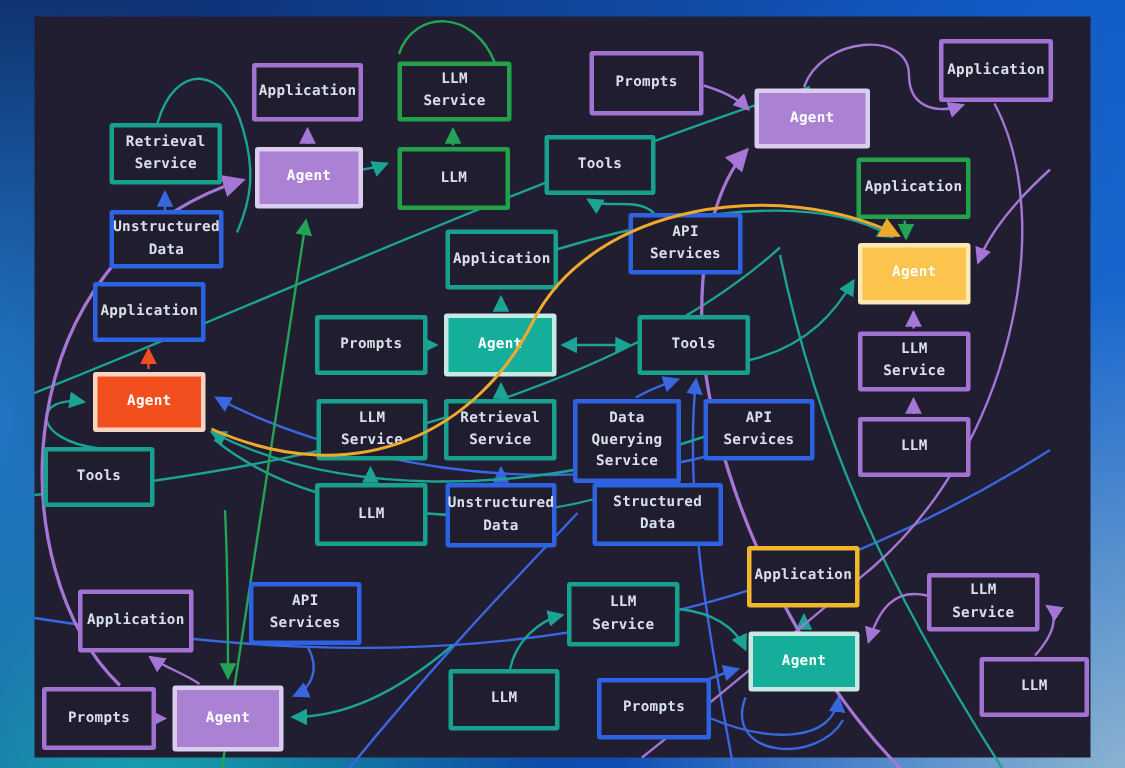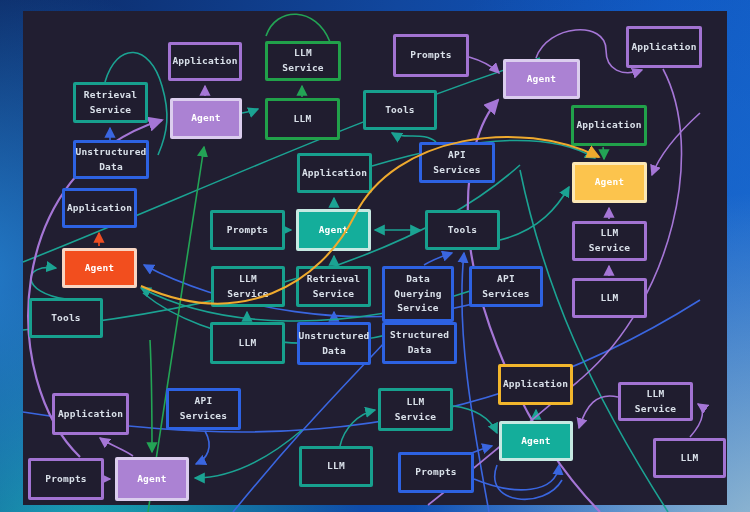--- a/index.html
+++ b/index.html
@@ -144,21 +144,21 @@
 Service</div>
       <div class="node outline-blue" style="left: 382px; top: 266px; width: 72px; height: 56px;">Data Querying
 Service</div>
       <div class="node outline-blue" style="left: 469px; top: 266px; width: 74px; height: 41px;">API
 Services</div>
       <div class="node outline-purple" style="left: 572px; top: 278px; width: 75px; height: 40px;">LLM</div>
       <div class="node outline-teal" style="left: 29px; top: 298px; width: 74px; height: 40px;">Tools</div>
       <div class="node outline-teal" style="left: 210px; top: 322px; width: 75px; height: 42px;">LLM</div>
       <div class="node outline-blue" style="left: 297px; top: 322px; width: 74px; height: 43px;">Unstructured
 Data</div>
-      <div class="node outline-blue" style="left: 382px; top: 322px; width: 75px; height: 42px;">Structured
+      <div class="node outline-blue" style="left: 395px; top: 322px; width: 87px; height: 42px;">Structured
 Data</div>
       <div class="node outline-yellow" style="left: 498px; top: 364px; width: 75px; height: 41px;">Application</div>
       <div class="node outline-blue" style="left: 166px; top: 388px; width: 75px; height: 42px;">API
 Services</div>
       <div class="node outline-teal" style="left: 378px; top: 388px; width: 75px; height: 43px;">LLM
 Service</div>
       <div class="node outline-purple" style="left: 618px; top: 382px; width: 75px; height: 39px;">LLM
 Service</div>
       <div class="node outline-purple" style="left: 52px; top: 393px; width: 77px; height: 42px;">Application</div>
       <div class="node agent-teal" style="left: 499px; top: 421px; width: 74px; height: 40px;">Agent</div>

